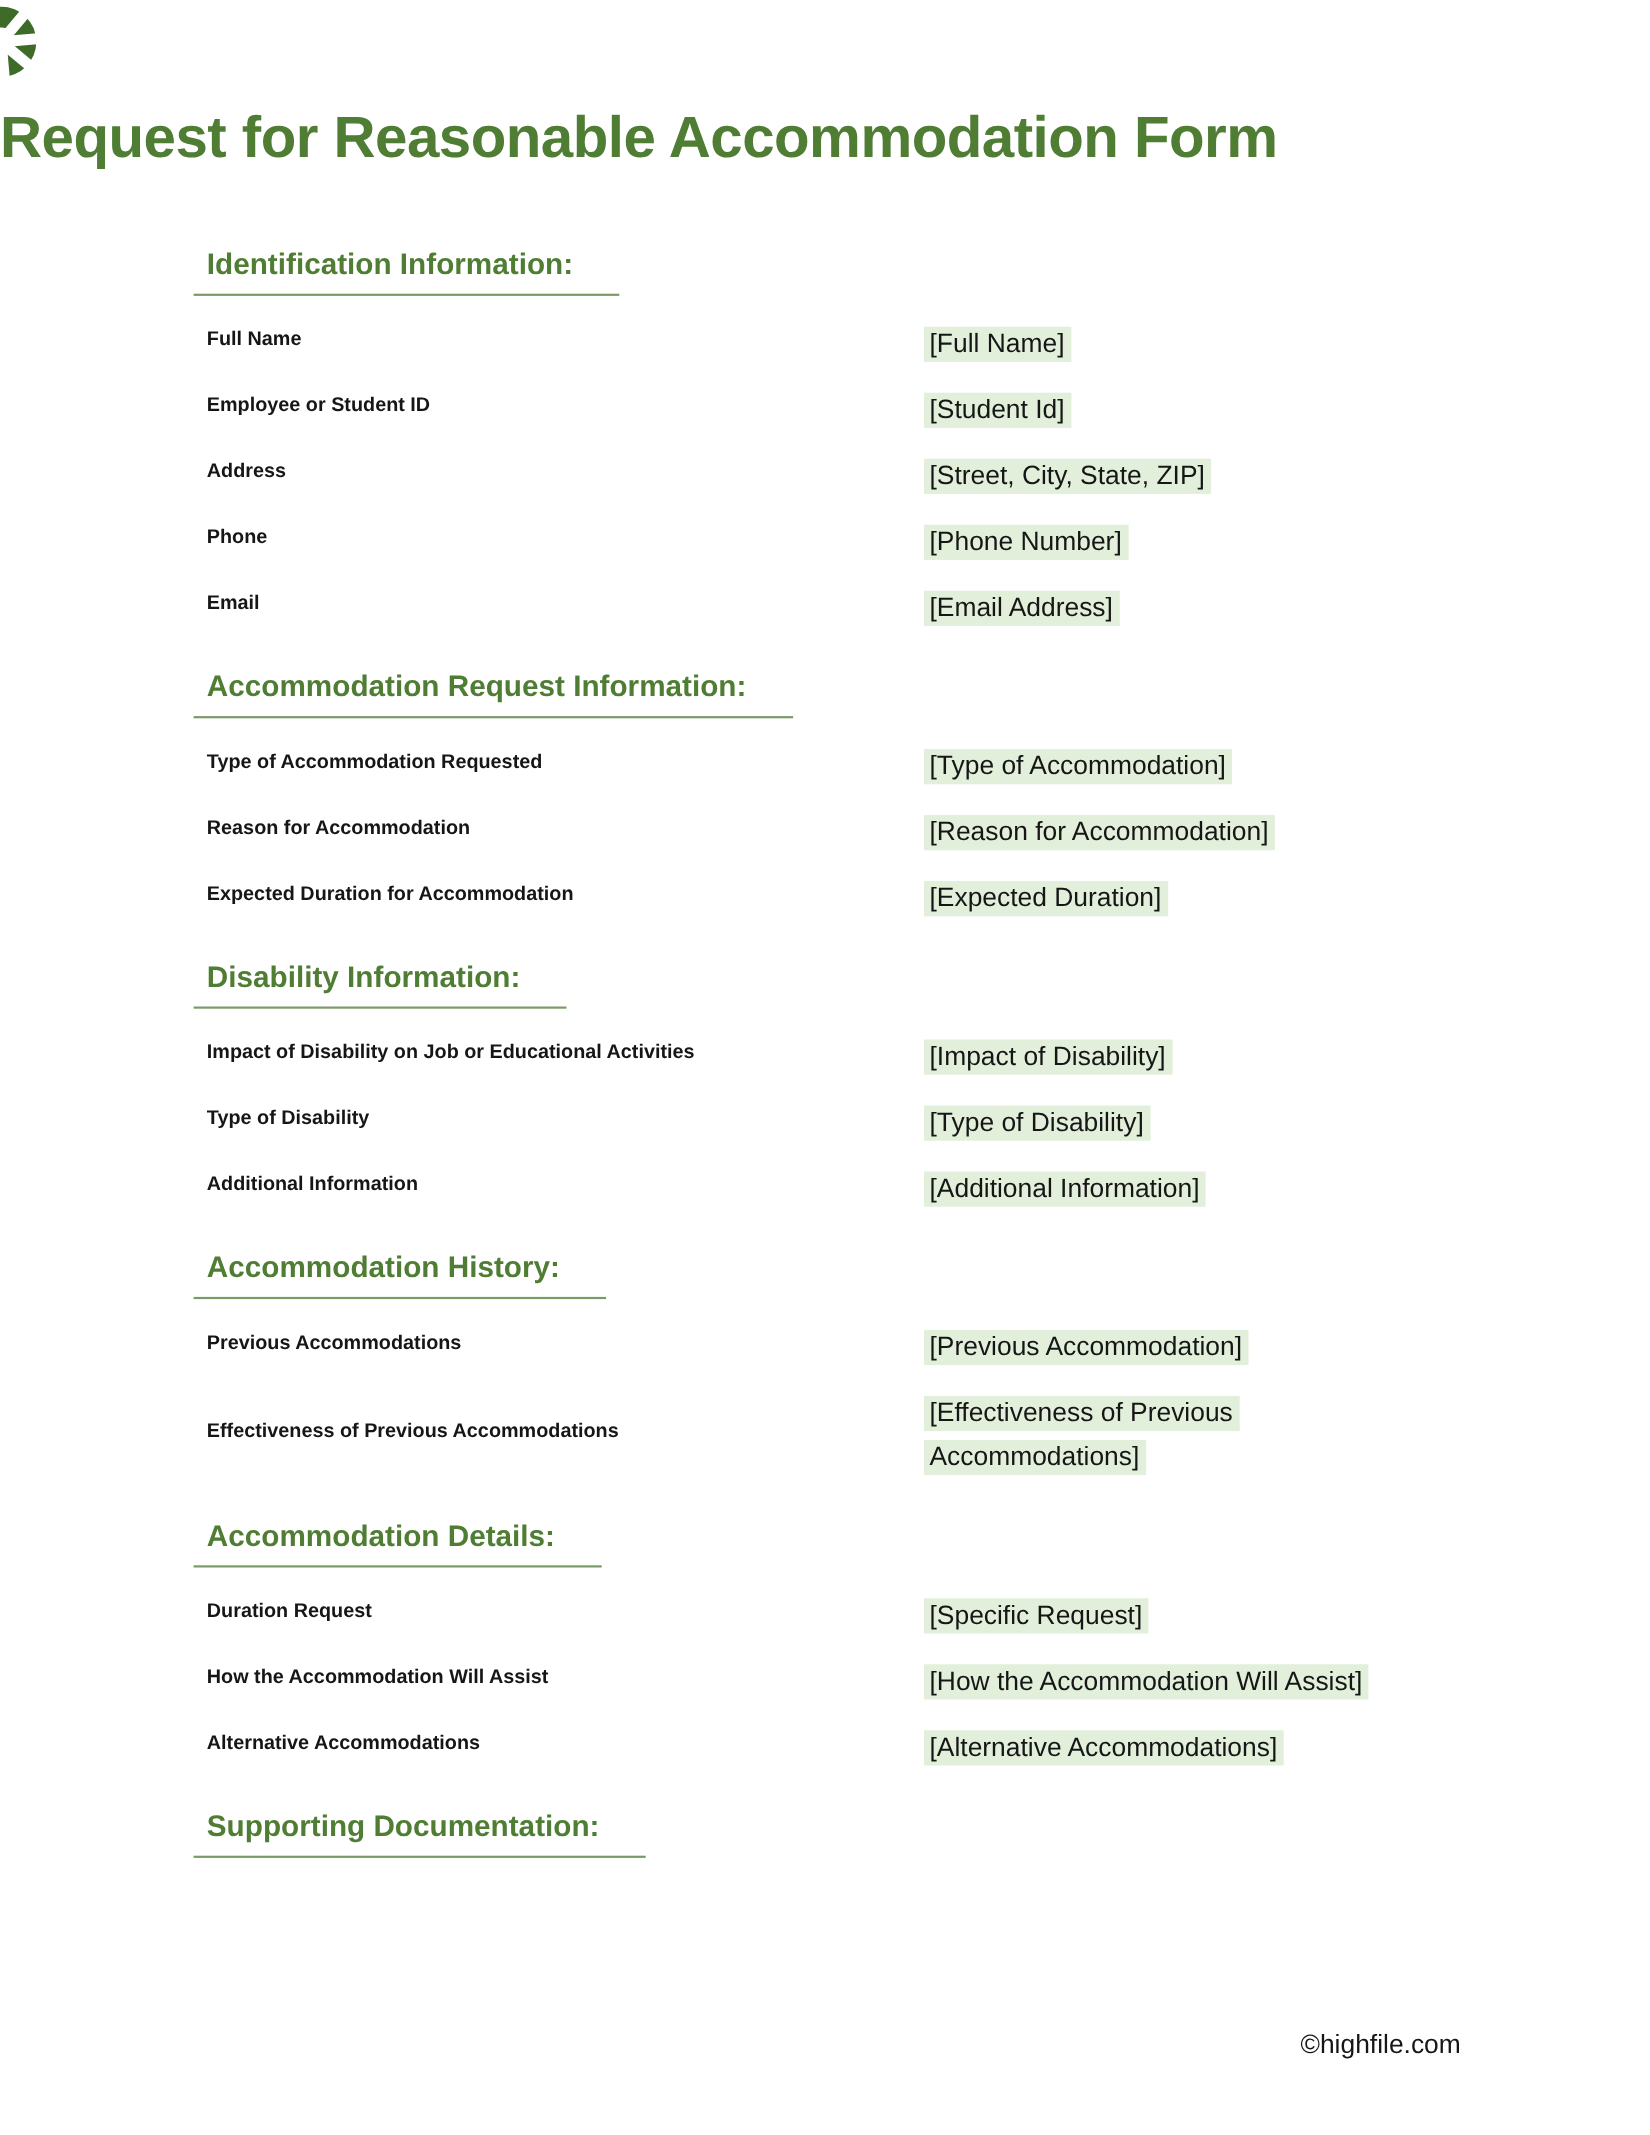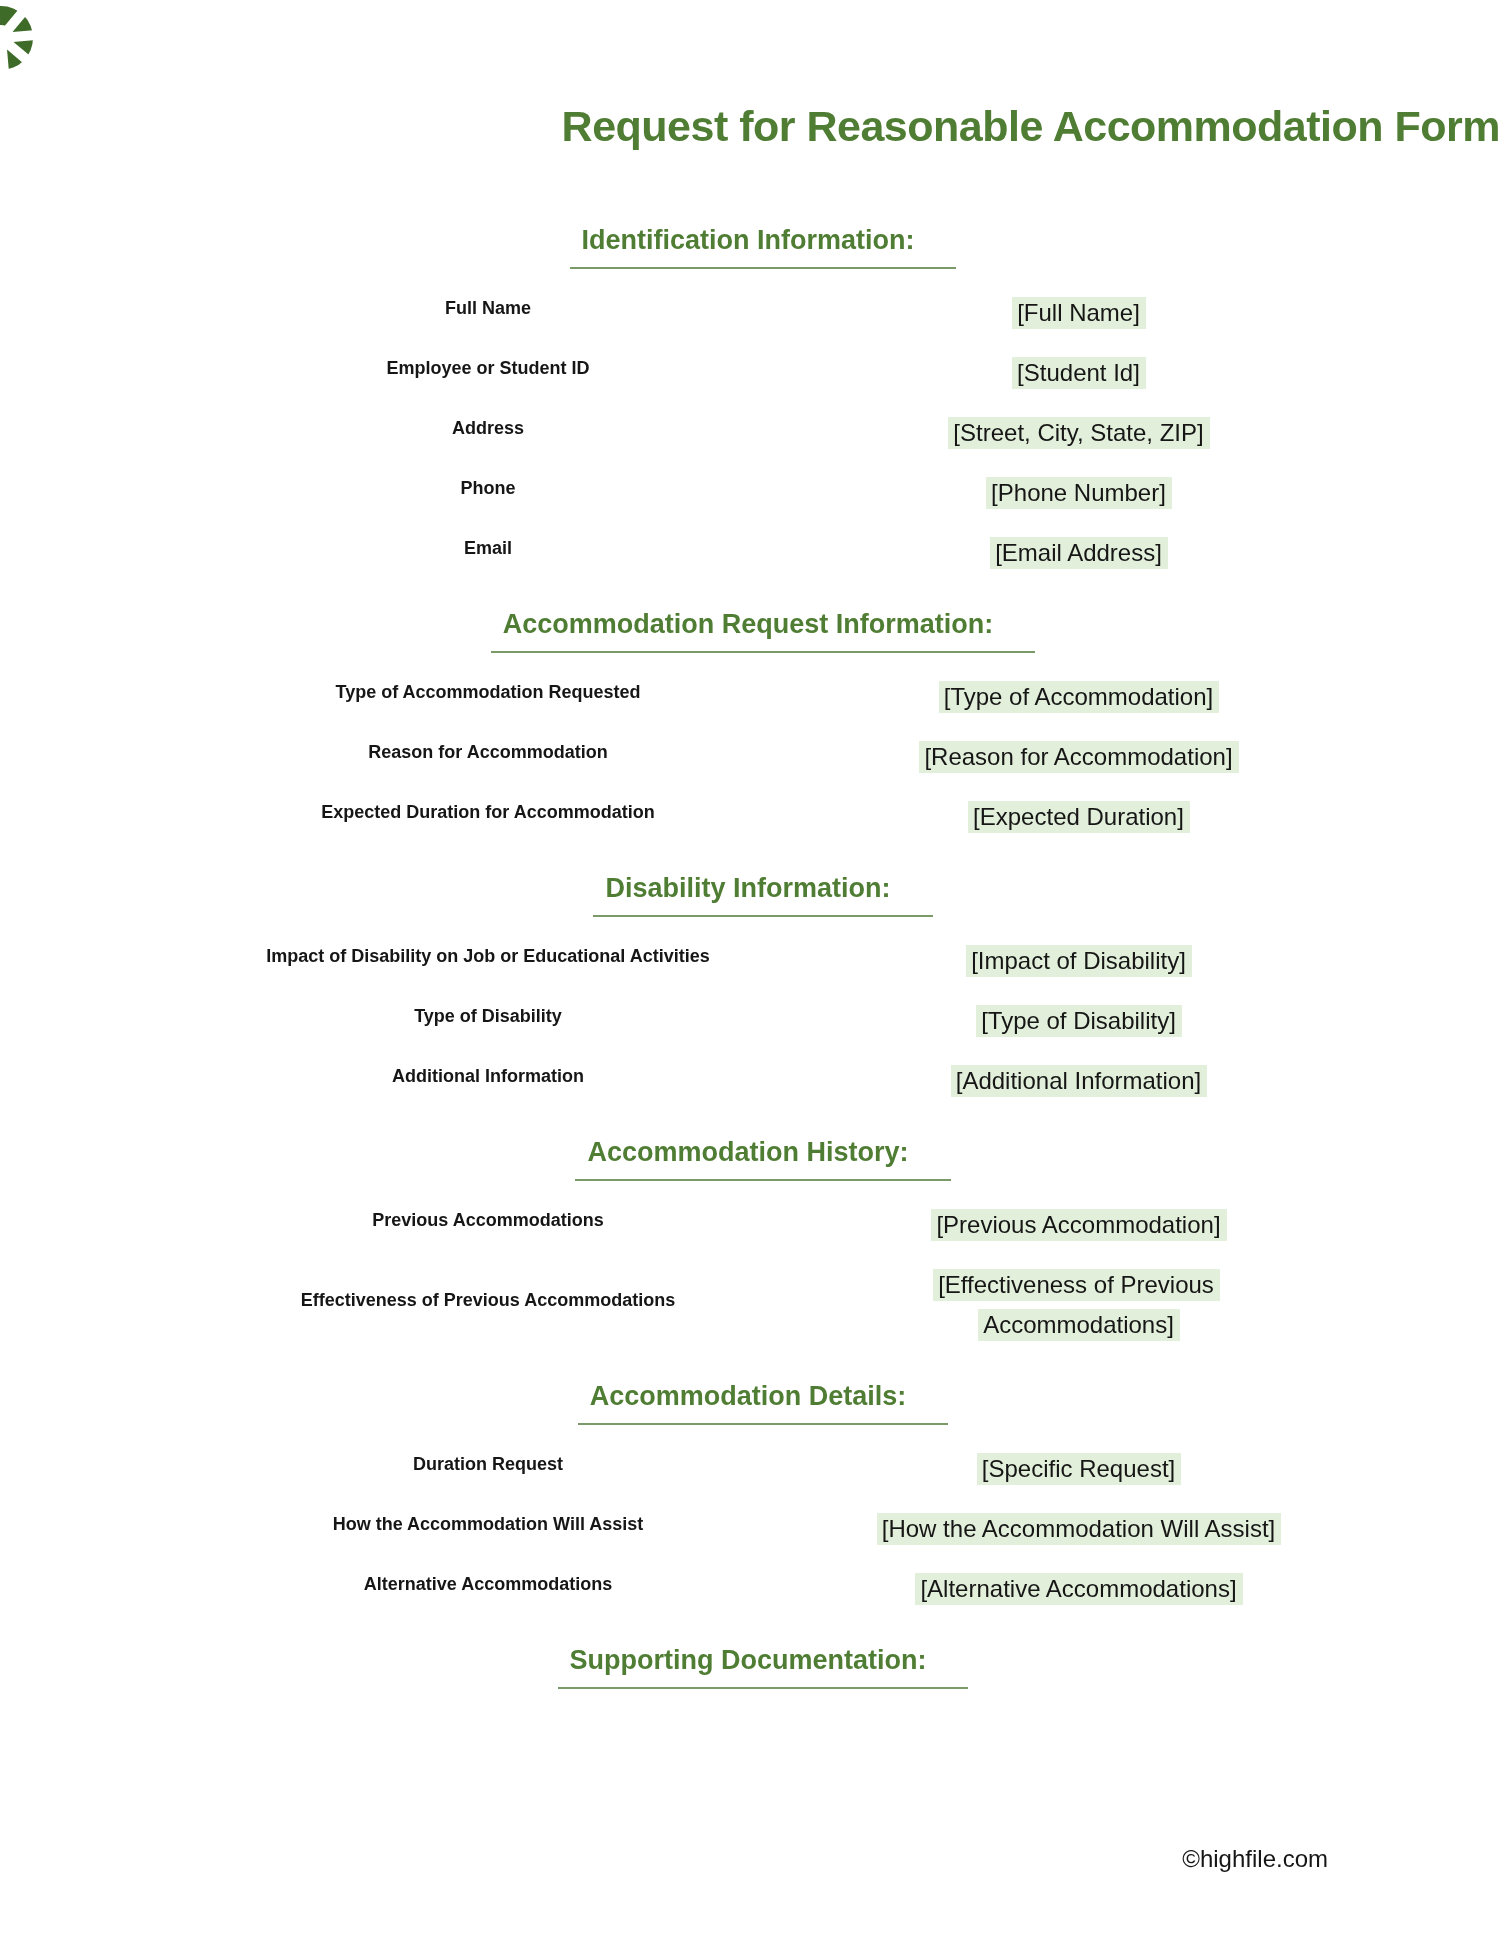--- a/index.html
+++ b/index.html
@@ -23,31 +23,30 @@
     background:#ffffff;
   }
   .logo{
     position:absolute;
     left:-31px;top:6px;
     width:64px;height:64px;
   }
   .doc-title{
     margin:0;
     padding-top:100px;
-    text-align:right;
-    font-size:43px;
+    text-align:left;
+    font-size:53px;
     line-height:52px;
     font-weight:bold;
     color:var(--green);
     letter-spacing:-0.5px;
   }
   .content{
     padding-left:188px;
     padding-right:150px;
-    text-align:center;
   }
   .section{margin-top:30px;}
   .section:first-child{margin-top:72px;}
   .heading-wrap{
     display:inline-block;
     border-bottom:2px solid var(--line-green);
     padding:0 42px 11px 12px;
     margin-left:-12px;
   }
   .section-heading{

